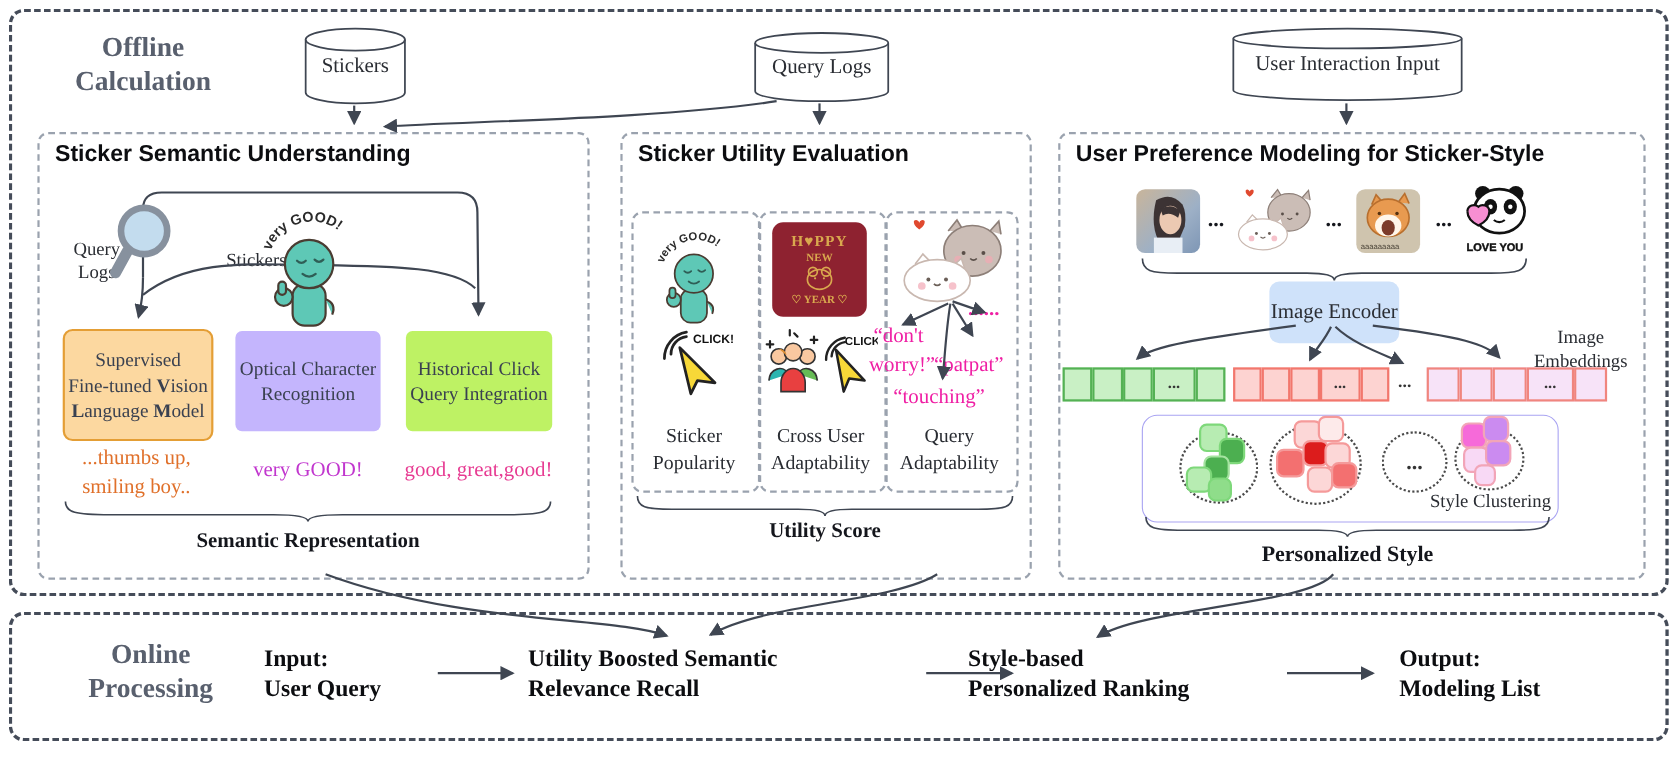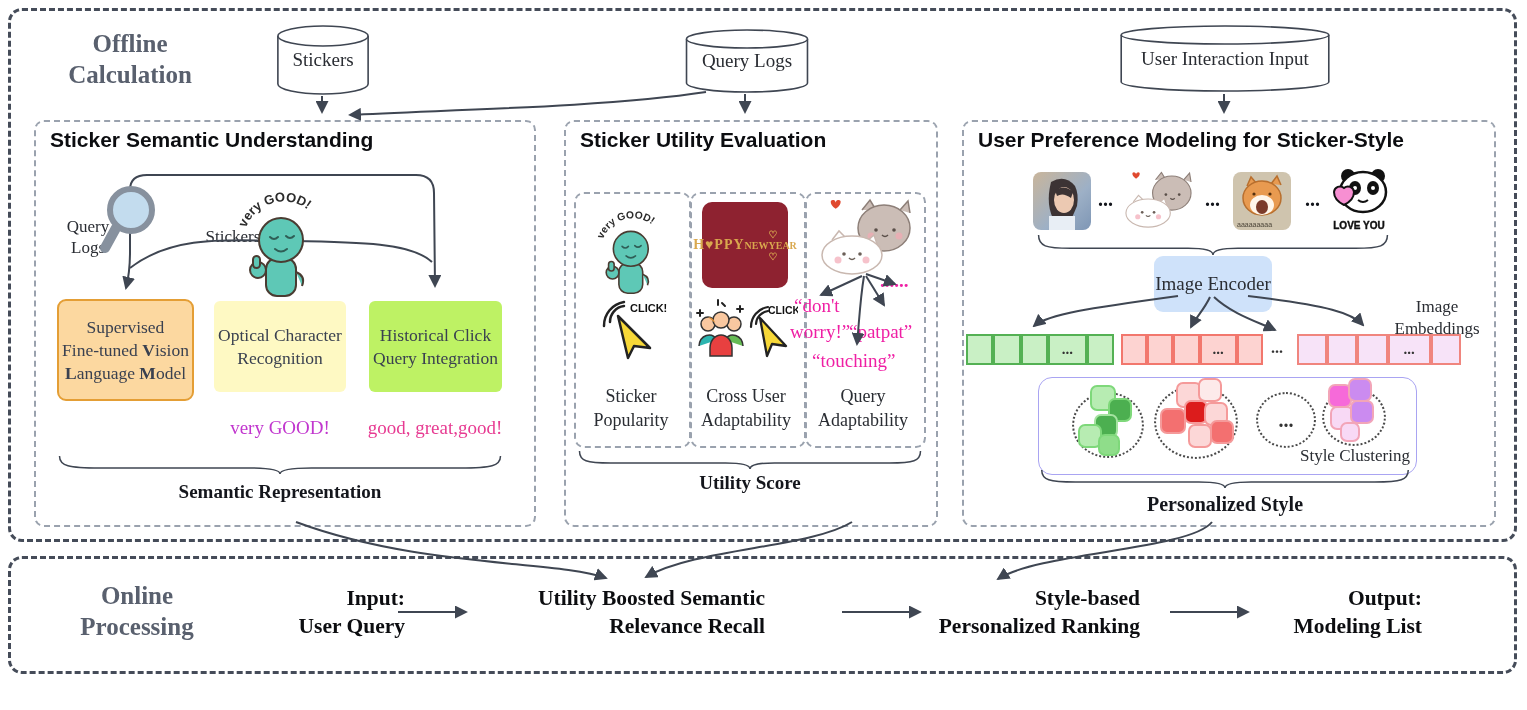--- a/index.html
+++ b/index.html
@@ -8,21 +8,21 @@
   .abs{position:absolute;}
   .dash-outer{border:3px dashed #454c59;border-radius:14px;background:transparent;}
   .dash-section{border:2.5px dashed #9aa2ae;border-radius:10px;}
   .dash-sub{border:2px dashed #9aa2ae;border-radius:10px;}
   .zone-label{font-weight:bold;color:#59606e;font-size:25px;line-height:31px;text-align:center;}
   .sec-title{font-family:"Liberation Sans",sans-serif;font-weight:bold;font-size:21px;color:#0c0d10;}
   .serif17{font-size:17px;line-height:21px;text-align:center;color:#2a2d33;}
   .pillbox{display:flex;align-items:center;justify-content:center;text-align:center;
            font-size:17.5px;line-height:23px;color:#3a4150;}
   .brace-label{font-weight:bold;font-size:19px;text-align:center;color:#14161c;}
-  .step{font-weight:bold;font-size:21.5px;line-height:28px;text-align:right;color:#0c0d10;}
+  .step{font-weight:bold;font-size:21.5px;line-height:28px;text-align:left;color:#0c0d10;}
   .cyl-label{position:absolute;left:0;right:0;top:0;bottom:0;display:flex;align-items:center;justify-content:center;
              font-size:19px;color:#2a2d33;}
   .vec{display:flex;}
   .vec > div{flex:1;border:2px solid;display:flex;align-items:center;justify-content:center;
              font-size:15px;font-weight:bold;color:#333;}
   .vec > div.wide{flex:1.5;}
   .vec.green > div{background:#c9f0c5;border-color:#54b154;}
   .vec.red > div{background:#fdd3d1;border-color:#f2776d;}
   .vec.lav > div{background:#f7e3f8;border-color:#f0857e;}
   .dotcircle{border:2px dotted #4a4a4a;border-radius:50%;}
@@ -133,33 +133,37 @@
     <path d="M64,96 q10,4 6,14" stroke="#4a3c32" stroke-width="2" fill="#5ec8b6"></path>
   </svg>
 
   <div class="abs pillbox" style="left:57px;top:299px;width:133px;height:98px;background:#fcd8a0;border:2.5px solid #e49e35;border-radius:9px;">
     <div>
         <div><span>Supervised</span></div>
         <div><span>Fine-tuned </span><span style="font-weight: bold;">V</span><span>ision</span></div>
         <div><span style="font-weight: bold;">L</span><span>anguage </span><span style="font-weight: bold;">M</span><span>odel</span></div>
       </div>
   </div>
-  <div class="abs pillbox" style="left:214px;top:301px;width:132px;height:91px;background:#fef9c3;border-radius:6px;">
+  <div class="abs pillbox" style="left:214px;top:301px;width:132px;height:91px;background:#c4b5fd;border-radius:6px;">
     <div>
       <div>Optical Character</div>
       <div>Recognition</div>
     </div>
   </div>
   <div class="abs pillbox" style="left:369px;top:301px;width:133px;height:91px;background:#bef264;border-radius:6px;">
     <div>
       <div>Historical Click</div>
       <div>Query Integration</div>
     </div>
   </div>
 
+  <div class="abs" style="left:56px;top:404px;width:136px;font-size:19px;line-height:26px;text-align:center;color:#e0702a;">
+    <div>...thumbs up,</div>
+    <div>smiling boy..</div>
+  </div>
   <div class="abs" style="left:214px;top:417px;width:132px;font-size:19px;text-align:center;color:#c136ce;">very GOOD!</div>
   <div class="abs" style="left:362px;top:417px;width:146px;font-size:19px;text-align:center;color:#e73b92;">good, great,good!</div>
 
   <svg class="abs nostroke-scale" style="left:55px;top:455px;" width="450" height="20" viewBox="0 0 100 20" preserveAspectRatio="none">
     <path d="M1,1 C1,11 3,13 10,13 L43,13 C48,13 50,15 50,19 C50,15 52,13 57,13 L90,13 C97,13 99,11 99,1" fill="none" stroke="#3f4652" stroke-width="1.5"></path>
   </svg>
   <div class="abs brace-label" style="left:105px;top:481px;width:350px;">Semantic Representation</div>
 
   <div class="abs dash-section" style="left:564px;top:120px;width:370px;height:403px;"></div>
   <div class="abs sec-title" style="left:580px;top:128px;">Sticker Utility Evaluation</div>
@@ -187,21 +191,21 @@
   <svg class="abs" style="left:596px;top:296px;" width="74" height="66" viewBox="0 0 74 66">
     <path d="M14,26 a16,16 0 0 1 14,-16 M8,30 a24,24 0 0 1 20,-24" stroke="#222" stroke-width="2.5" fill="none" stroke-linecap="round"></path>
     <text x="34" y="16" font-size="11" font-weight="bold" fill="#111" font-family="Liberation Sans,sans-serif">CLICK!</text>
     <path d="M22,20 L54,52 L38,50 L32,62 Z" fill="#f7d838" stroke="#222" stroke-width="2.5" stroke-linejoin="round"></path>
   </svg>
   <div class="abs serif17" style="left:578px;top:384px;width:106px;font-size:18px;line-height:24px;">
     <div>Sticker</div>
     <div>Popularity</div>
   </div>
 
-  <div class="abs" style="left:702px;top:202px;width:86px;height:86px;background:#8e2230;border-radius:10px;display:flex;flex-direction:row;align-items:center;justify-content:center;color:#d9a84e;">
+  <div class="abs" style="left:702px;top:202px;width:86px;height:86px;background:#8e2230;border-radius:10px;display:flex;flex-direction:column;align-items:center;justify-content:center;color:#d9a84e;">
     <div style="font-size:14px;font-weight:bold;letter-spacing:1px;">H♥PPY</div>
     <div style="font-size:10px;font-weight:bold;">NEW</div>
     <svg width="34" height="26" viewBox="0 0 34 26">
       <circle cx="11" cy="7" r="4" fill="none" stroke="#d9a84e" stroke-width="1.5"></circle>
       <circle cx="23" cy="7" r="4" fill="none" stroke="#d9a84e" stroke-width="1.5"></circle>
       <ellipse cx="17" cy="14" rx="11" ry="9" fill="none" stroke="#d9a84e" stroke-width="1.5"></ellipse>
       <circle cx="13" cy="13" r="1" fill="#d9a84e"></circle>
         <circle cx="21" cy="13" r="1" fill="#d9a84e"></circle>
     </svg>
     <div style="font-size:10px;font-weight:bold;">♡ YEAR ♡</div>

